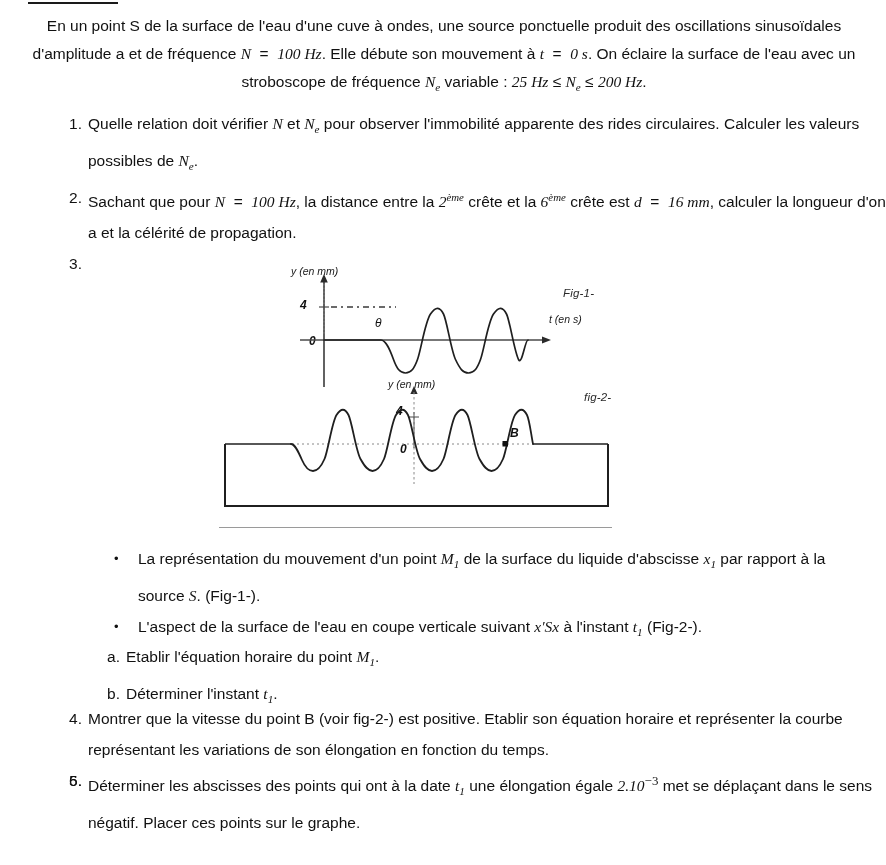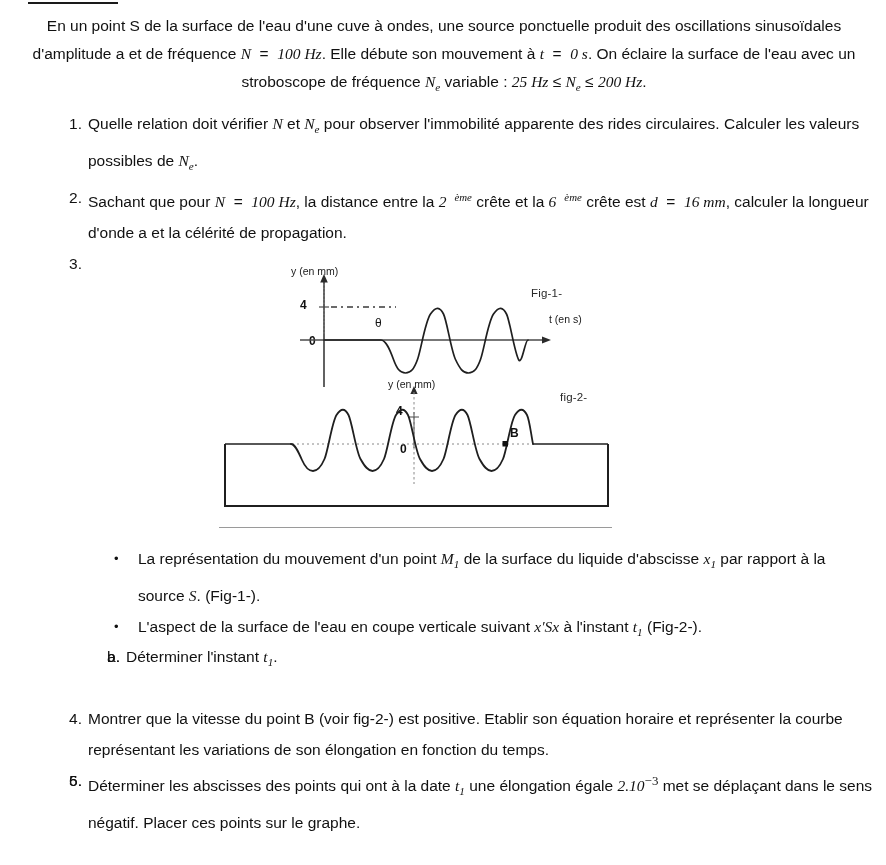--- a/index.html
+++ b/index.html
@@ -63,20 +63,21 @@
     width: 20px;
     text-align: right;
   }
 
   .figures {
     position: absolute;
     left: 0;
     top: 262px;
     width: 708px;
     height: 272px;
+    font-style: italic;
   }
   .figcap {
     position: absolute;
     font-size: 11.5px;
     color: #2a2a2a;
     letter-spacing: 0.2px;
   }
   .axlabel {
     position: absolute;
     font-size: 10.5px;
@@ -174,21 +175,21 @@
     position: absolute;
     left: 0;
     top: 0;
     width: 20px;
     text-align: right;
   }
 
   i.v { font-style: italic; font-family: "Liberation Serif", serif; }
   .num { font-family: "Liberation Serif", serif; font-style: italic; }
   sub.s { font-size: 0.72em; font-style: italic; font-family: "Liberation Serif", serif; }
-  sup.s { font-size: 0.7em; font-style: italic; font-family: "Liberation Serif", serif; margin-left: 8px; }
+  sup.s { font-size: 0.7em; font-style: italic; font-family: "Liberation Serif", serif; }
 </style>
 </head>
 <body>
 
 <div class="page">
 
   <div class="top-rule"></div>
 
   <div class="intro">
     <p>En un point S de la surface de l'eau d'une cuve à ondes, une source ponctuelle produit des oscillations sinusoïdales d'amplitude a et de fréquence <i class="v">N</i>&nbsp;&nbsp;=&nbsp;&nbsp;<span class="num">100 Hz</span>. Elle débute son mouvement à <i class="v">t</i>&nbsp;&nbsp;=&nbsp;&nbsp;<span class="num">0 s</span>. On éclaire la surface de l'eau avec un stroboscope de fréquence <i class="v">N<sub class="s">e</sub></i> variable : <span class="num">25 Hz</span> ≤ <i class="v">N<sub class="s">e</sub></i> ≤ <span class="num">200 Hz</span>.</p>
@@ -205,21 +206,21 @@
     </li>
     <li>
       <span class="marker">3.</span>
     </li>
   </ol>
 
   <div class="figures">
 
     <div>
       <span class="axlabel" style="left:291px; top:3px;">y (en mm)</span>
-      <span class="figcap" style="left:531px; top:25px;">Fig-1-</span>
+      <span class="figcap" style="left:563px; top:25px;">Fig-1-</span>
       <span class="ticklabel" style="left:300px; top:36px;">4</span>
       <span class="ticklabel" style="left:309px; top:72px;">0</span>
       <span class="theta" style="left:375px; top:54px;">θ</span>
       <span class="axlabel" style="left:521px; top:51px;padding-left:28px;">t (en s)</span>
 
       <svg width="886" height="130" style="position:absolute; left:0; top:0;">
 
         <g>
           <line x1="324" y1="18" x2="324" y2="125" stroke="#3a3a3a" stroke-width="1.6"></line>
           <polygon points="324,12 320.2,20.5 327.8,20.5" fill="#2a2a2a"></polygon>
@@ -247,21 +248,21 @@
                  C 474,111 477,107 480.5,97.5
                  C 484,88 488,60 493.5,52
                  C 499,44 503,45 506.5,52
                  C 510,59 514,88 518.5,97.5
                  C 522,104 525,78 528,78" fill="none" stroke="#1f1f1f" stroke-width="1.7" stroke-linecap="round"></path>
       </svg>
     </div>
 
     <div>
       <span class="axlabel" style="left:388px; top:116px;">y (en mm)</span>
-      <span class="figcap" style="left:560px; top:129px;">fig-2-</span>
+      <span class="figcap" style="left:584px; top:129px;">fig-2-</span>
       <span class="ticklabel" style="left:396px; top:142px;">4</span>
       <span class="ticklabel" style="left:400px; top:180px;">0</span>
       <span class="ptlabel" style="left:510px; top:164px;">B</span>
 
       <svg width="886" height="272" style="position:absolute; left:0; top:0;">
 
         <g>
           <path d="M225,182 L225,245" stroke="#1f1f1f" stroke-width="2"></path>
           <path d="M225,244 L608,244" stroke="#1f1f1f" stroke-width="2"></path>
           <path d="M608,182 L608,245" stroke="#1f1f1f" stroke-width="2"></path>
@@ -317,20 +318,21 @@
     </li>
     <li>
       <span class="dot">•</span>
       <span>L'aspect de la surface de l'eau en coupe verticale suivant <i class="v">x′Sx</i> à l'instant <i class="v">t<sub class="s">1</sub></i> (Fig-2-).</span>
     </li>
   </ul>
 
   <ol class="sub-list">
     <li>
       <span class="marker">a.</span>
+      <span>Etablir l'équation horaire du point <i class="v">M<sub class="s">1</sub></i>.</span>
     </li>
     <li>
       <span class="marker">b.</span>
       <span>Déterminer l'instant <i class="v">t<sub class="s">1</sub></i>.</span>
     </li>
   </ol>
 
   <ol class="main-list-2">
     <li>
       <span class="marker">4.</span>

